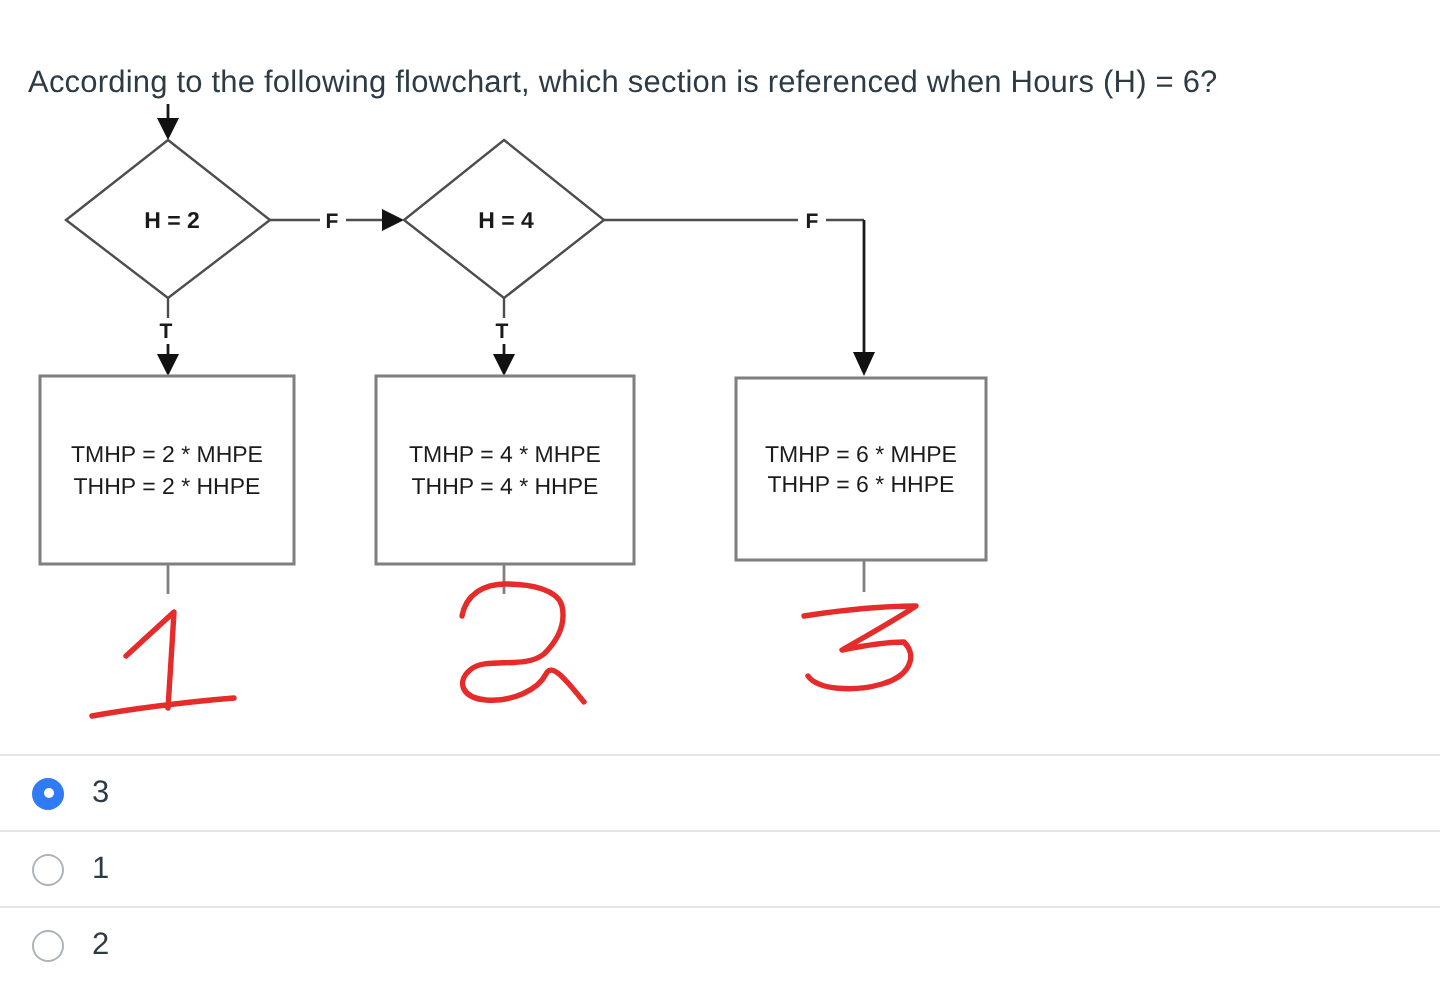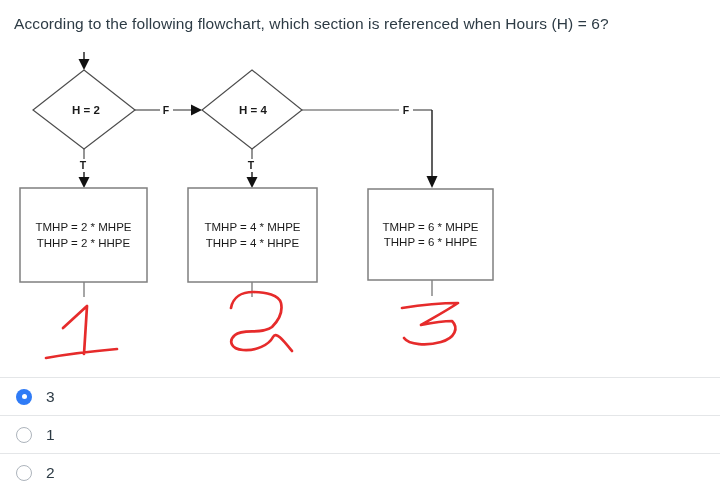--- a/index.html
+++ b/index.html
@@ -1,21 +1,21 @@
 <!DOCTYPE html>
 <html><head>
 <meta charset="utf-8">
 <style>
   html,body{margin:0;padding:0;}
   body{
     width:720px;height:503px;position:relative;overflow:hidden;
     background:#ffffff;font-family:"Liberation Sans",sans-serif;
   }
   .question-text{
-    position:absolute;left:14px;top:15px;width:690px;
+    position:absolute;left:14px;top:33px;width:690px;
     font-size:15.5px;color:#2d3b45;font-weight:500;letter-spacing:.1px;
   }
   .flowchart{position:absolute;left:0;top:0;width:720px;height:372px;}
   .flow-label{font-family:"Liberation Sans",sans-serif;fill:#1a1a1a;}
   .diamond-label{font-size:11.5px;font-weight:bold;}
   .tf-label{font-size:10.5px;font-weight:bold;}
   .box-label{font-size:11.5px;}
   .options{position:absolute;left:0;top:377px;width:720px;}
   .option-row{
     position:absolute;left:0;width:720px;height:38px;

